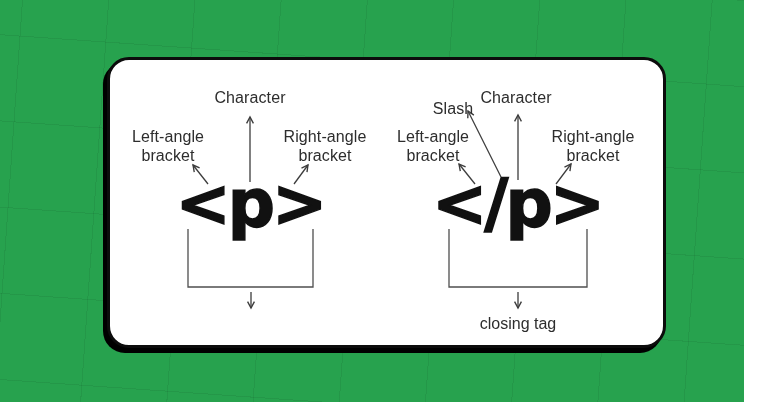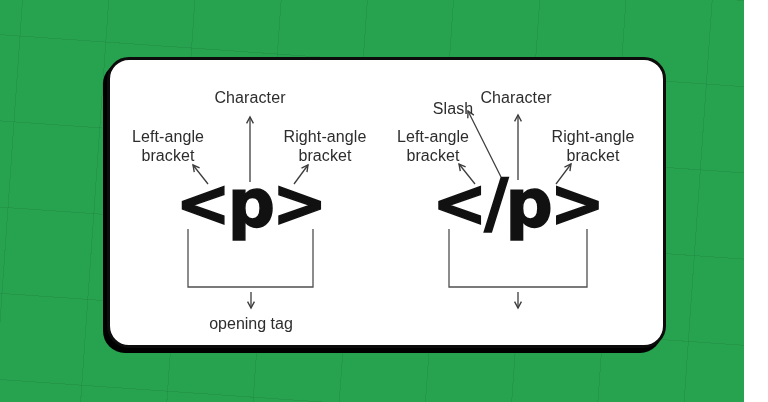--- a/index.html
+++ b/index.html
@@ -76,23 +76,23 @@
     <path class="bracket" d="M449,229 L449,287 L587,287 L587,229"></path>
     <line x1="518" y1="292" x2="518" y2="308" marker-end="url(#ah)"></line>
   </svg>
 
   <div class="label" style="left:250px;top:88px">Character</div>
   <div class="label" style="left:168px;top:127px">Left-angle
 bracket</div>
   <div class="label" style="left:325px;top:127px">Right-angle
 bracket</div>
   <div class="tag" style="left:250px;top:171px">&lt;p&gt;</div>
-  <div class="caption" style="left:251px;top:315px">opening tag</div>
 
   <div class="label" style="left:453px;top:99px">Slash</div>
   <div class="label" style="left:516px;top:88px">Character</div>
   <div class="label" style="left:433px;top:127px">Left-angle
 bracket</div>
   <div class="label" style="left:593px;top:127px">Right-angle
 bracket</div>
   <div class="tag" style="left:517px;top:171px">&lt;/p&gt;</div>
+  <div class="caption" style="left:518px;top:315px">closing tag</div>
 
 </div>
 
 </body></html>

